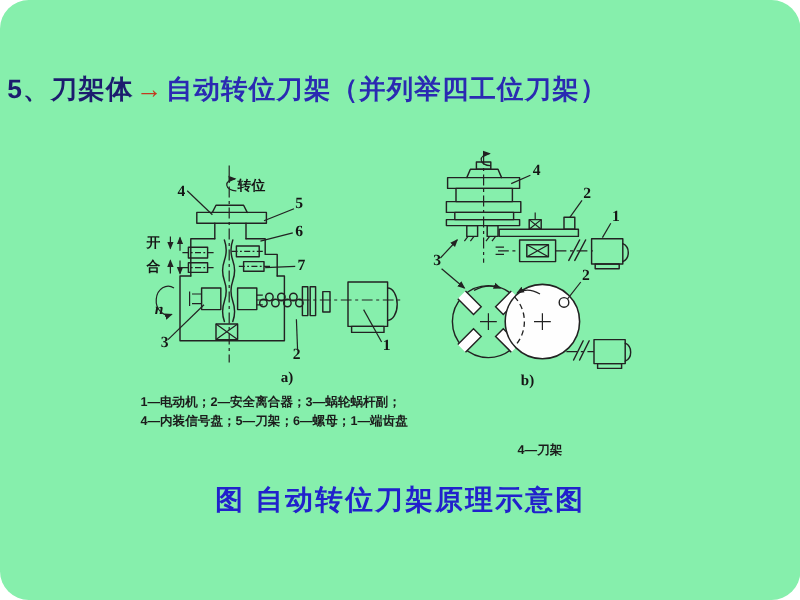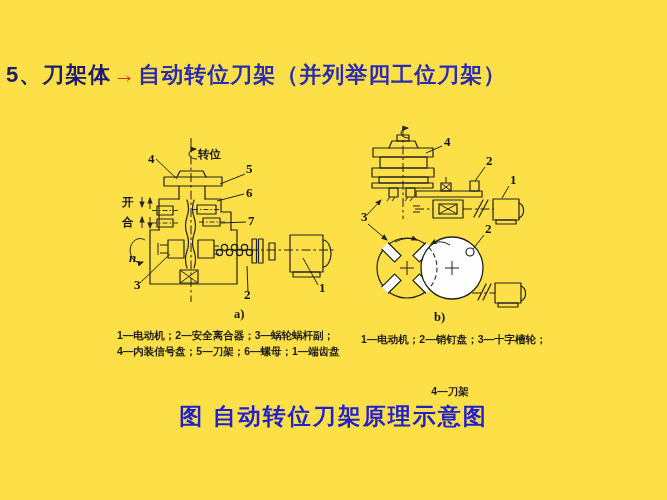--- a/index.html
+++ b/index.html
@@ -1,17 +1,17 @@
 <!DOCTYPE html>
 <html><head>
 <meta charset="utf-8">
 <style>
   html,body{margin:0;padding:0;background:#fff;}
-  .slide{position:relative;width:667px;height:500px;background:#fde047;overflow:hidden;
-         font-family:"Liberation Sans",sans-serif;}
+  .slide{position:relative;width:667px;height:500px;background:#86efac;overflow:hidden;
+         font-family:"Liberation Sans",sans-serif;border-radius:24px;}
   .title{position:absolute;left:6px;top:60px;font-size:22px;font-weight:bold;
          letter-spacing:1px;white-space:nowrap;}
   .t-dark{color:#1c1c6e;}
   .t-arrow{color:#c23a20;padding:0 2px;font-weight:bold;}
   .t-blue{color:#2a2ab2;}
   .fig-svg{position:absolute;left:0;top:0;}
   .s{stroke:#222;stroke-width:1.2;fill:none;stroke-linecap:round;stroke-linejoin:round;}
   .thin{stroke:#222;stroke-width:1;fill:none;}
   .cdash{stroke:#222;stroke-width:1;fill:none;stroke-dasharray:9 3 2.5 3;}
   .cdash2{stroke:#222;stroke-width:.9;fill:none;stroke-dasharray:5 2 1.5 2;}
@@ -192,19 +192,18 @@
       <line class="thin" x1="484" y1="235" x2="473" y2="249"></line>
       <text class="sub" x="434" y="321">b)</text>
     </g>
   </svg>
 
   <div class="caption cap-a">
     <div class="l1">1—电动机；2—安全离合器；3—蜗轮蜗杆副；</div>
     <div class="l2">4—内装信号盘；5—刀架；6—螺母；1—端齿盘</div>
   </div>
   <div class="caption cap-b">
-    <div class="l1">1—电动机；2—销钉盘；3—十字槽轮；</div>
     <div class="l2">4—刀架</div>
   </div>
 
   <div class="bottom-title">图 自动转位刀架原理示意图</div>
 
 </div>
 
 </body></html>

